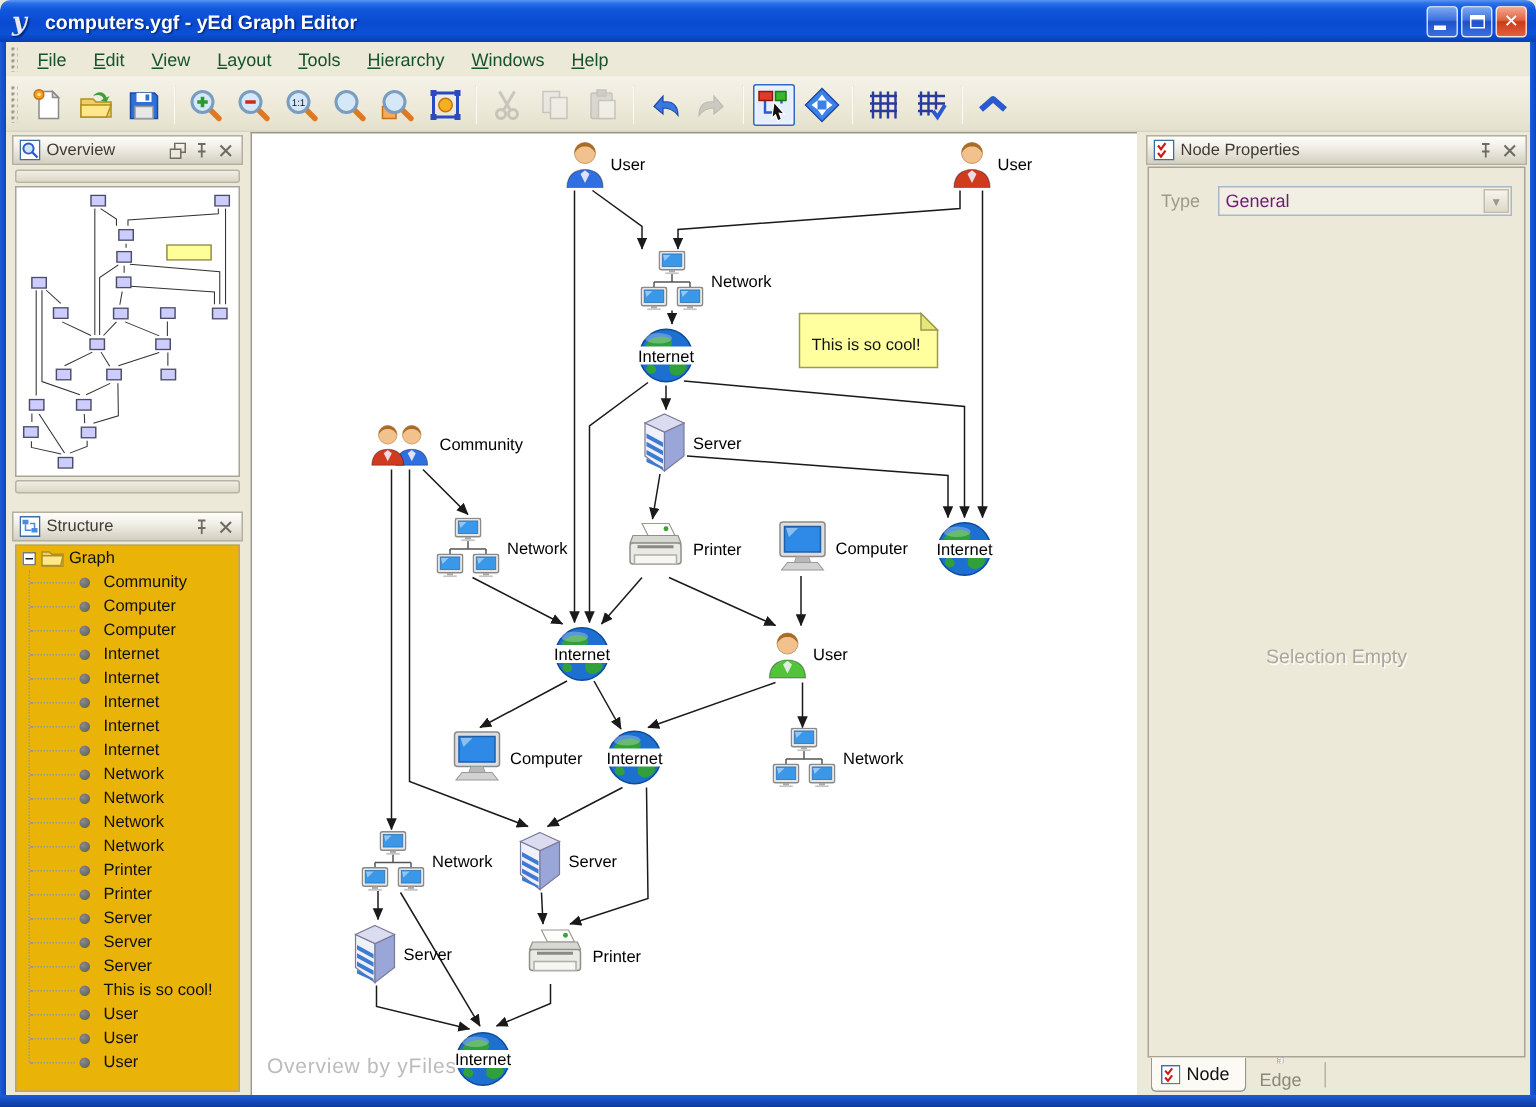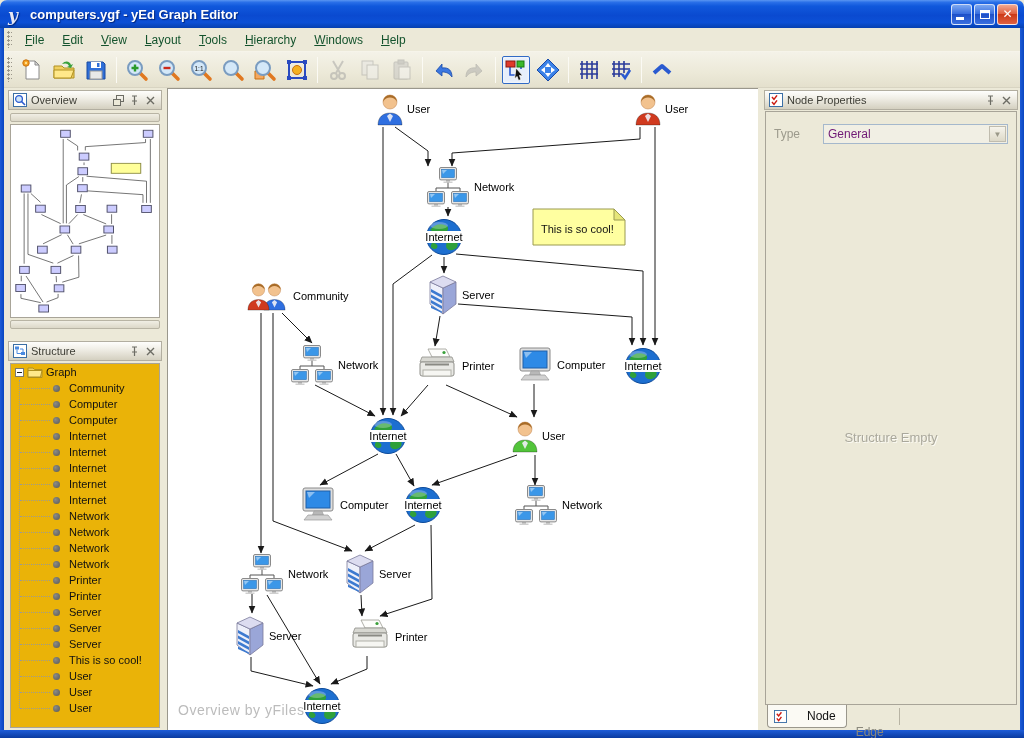--- a/index.html
+++ b/index.html
@@ -70,28 +70,28 @@
 
   
   #canvas { left:167px; top:88px; width:591px; height:642px; background:#fff; border-left:1px solid #9a978c; border-top:1px solid #9a978c; }
   #graph-svg { position:absolute; left:0; top:0; width:591px; height:642px; }
   #watermark { position:absolute; left:10px; bottom:12px; font-size:14px; color:#bcbcbc; letter-spacing:.5px; }
 
   
   #props-panel { left:764px; top:90px; width:254px; height:640px; background:#ece9d8; }
   #props-body { position:absolute; left:1px; top:21px; width:252px; height:594px; border:1px solid #a8a498; background:#ece9d8; }
   #type-row { position:absolute; left:8px; top:12px; right:8px; height:20px; display:flex; align-items:center; }
-  #type-label { font-size:12px; color:#9c9a8c; margin-right:23px; }
+  #type-label { font-size:12px; color:#9c9a8c; margin-right:12px; }
   #type-combo { flex:1; height:20px; background:#f1efe4; border:1px solid #a5b8cc; display:flex; align-items:center; position:relative; }
   #type-value { font-size:12px; color:#701a75; padding-left:4px; flex:1; }
   #combo-arrow { width:17px; height:16px; margin-right:1px; background:linear-gradient(180deg,#f6f4ec,#ddd9c8);
     border:1px solid #c0bcae; display:flex; align-items:center; justify-content:center; font-size:8px; color:#9a9888; }
   #empty-msg { position:absolute; left:0; right:0; top:318px; text-align:center; font-size:13px; color:#aaa89c; text-shadow:1px 1px 0 #fbfaf4; }
   #props-tabs { position:absolute; left:1px; bottom:2px; height:23px; display:flex; align-items:stretch; padding-left:2px; }
-  .tab { display:flex; align-items:center; gap:20px; padding:0 10px 0 6px; font-size:12px; border:1px solid #9a978c; border-top:none;
+  .tab { display:flex; align-items:center; gap:4px; padding:0 10px 0 6px; font-size:12px; border:1px solid #9a978c; border-top:none;
     border-radius:0 0 4px 4px; margin-right:2px; }
   .tab.active { background:#fbfaf4; color:#111; }
   .tab.inactive { background:transparent; color:#8a887c; border-color:transparent;flex-direction:column; }
   .tab svg { width:13px; height:13px; }
   #tab-sep { width:1px; background:#b8b4a4; margin:3px 0 3px 2px; }
 </style>
 </head>
 <body>
 
 <svg width="0" height="0" style="position:absolute" aria-hidden="true">
@@ -752,21 +752,21 @@
       </span>
   </div>
   <div id="props-body">
     <div id="type-row">
       <span id="type-label">Type</span>
       <div id="type-combo">
         <span id="type-value">General</span>
         <span id="combo-arrow">▼</span>
       </div>
     </div>
-    <div id="empty-msg">Structure Empty</div>
+    <div id="empty-msg">Selection Empty</div>
   </div>
   <div id="props-tabs">
       <div class="tab active">
         <svg width="13" height="13">
           <use href="#pt-props"></use>
         </svg>
         <span>Node</span>
       </div>
       <div class="tab inactive">
         <svg width="13" height="13">

